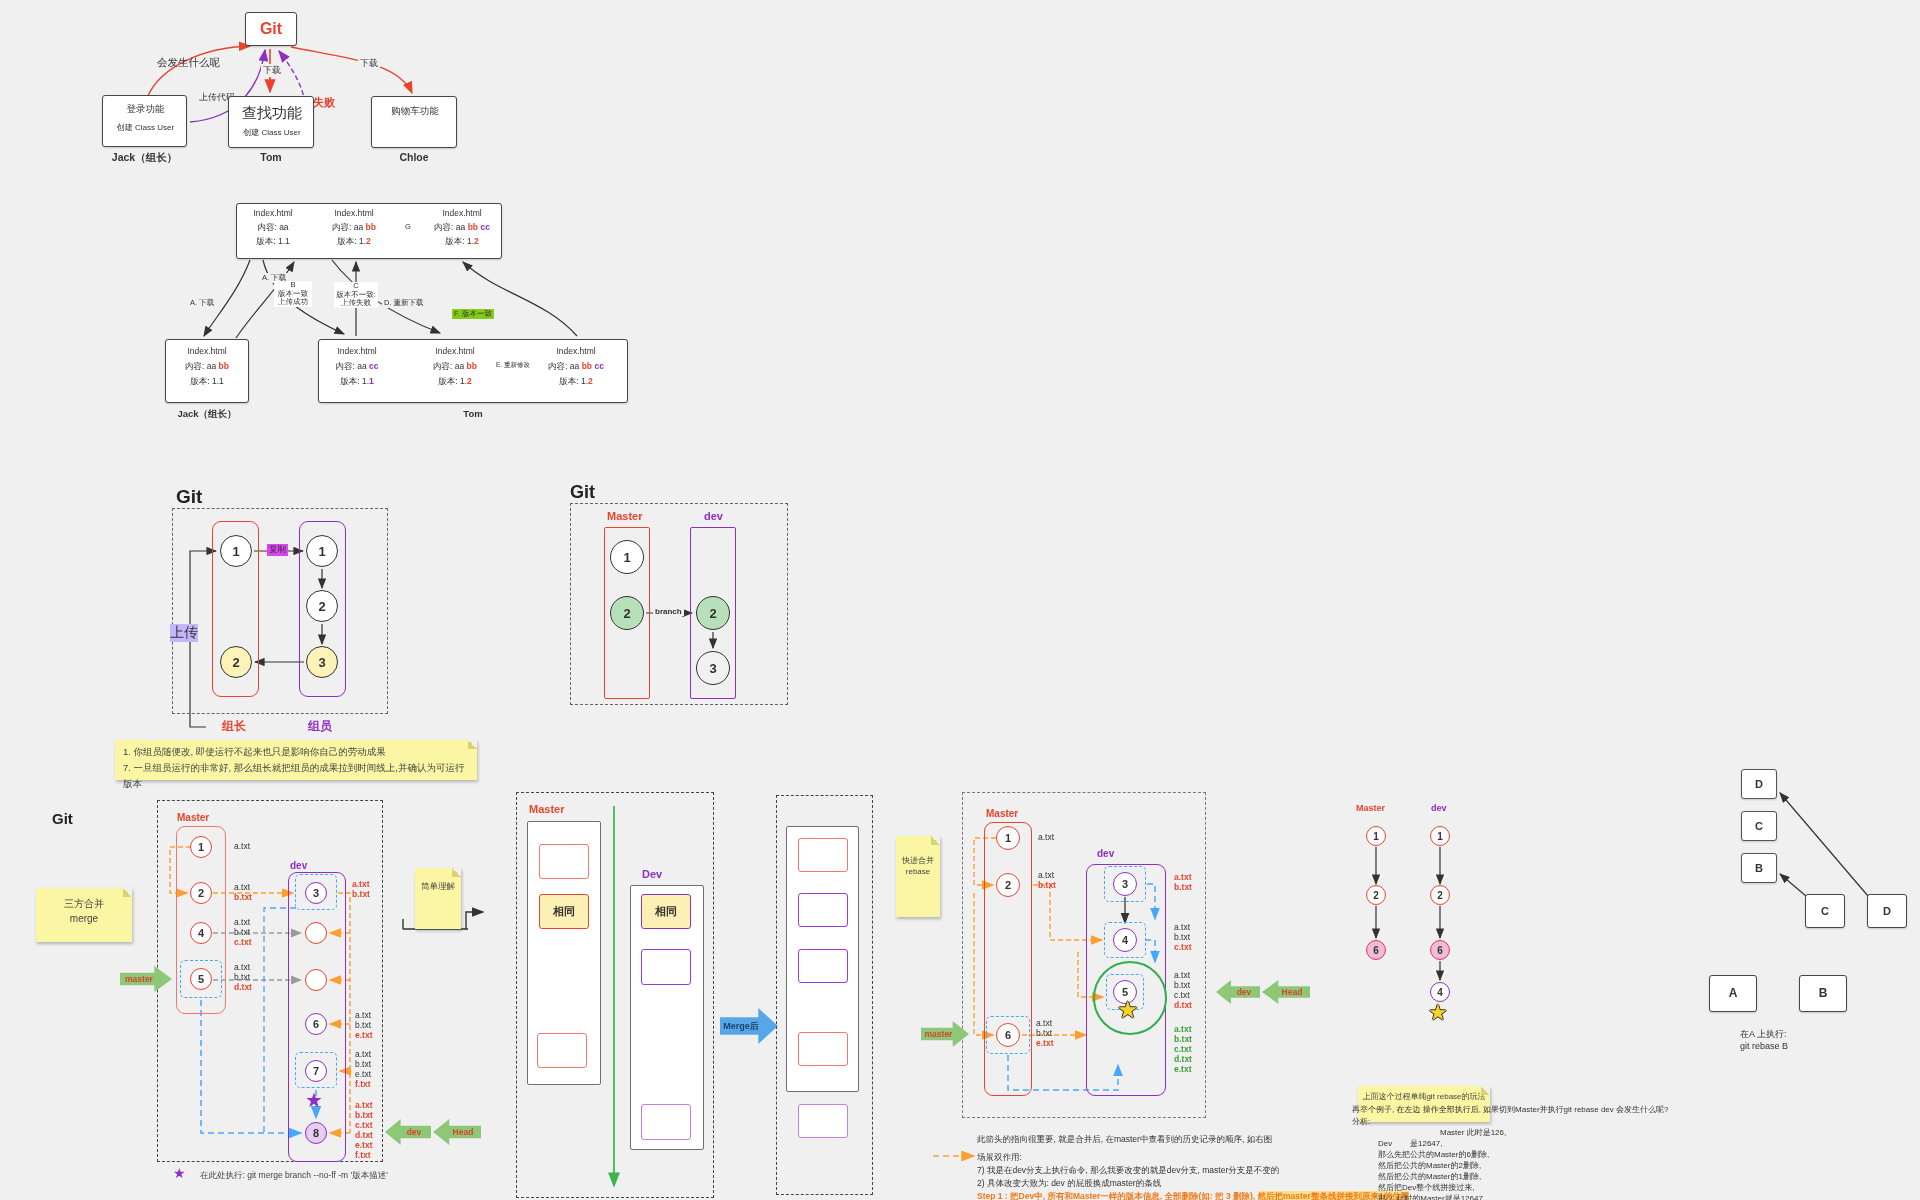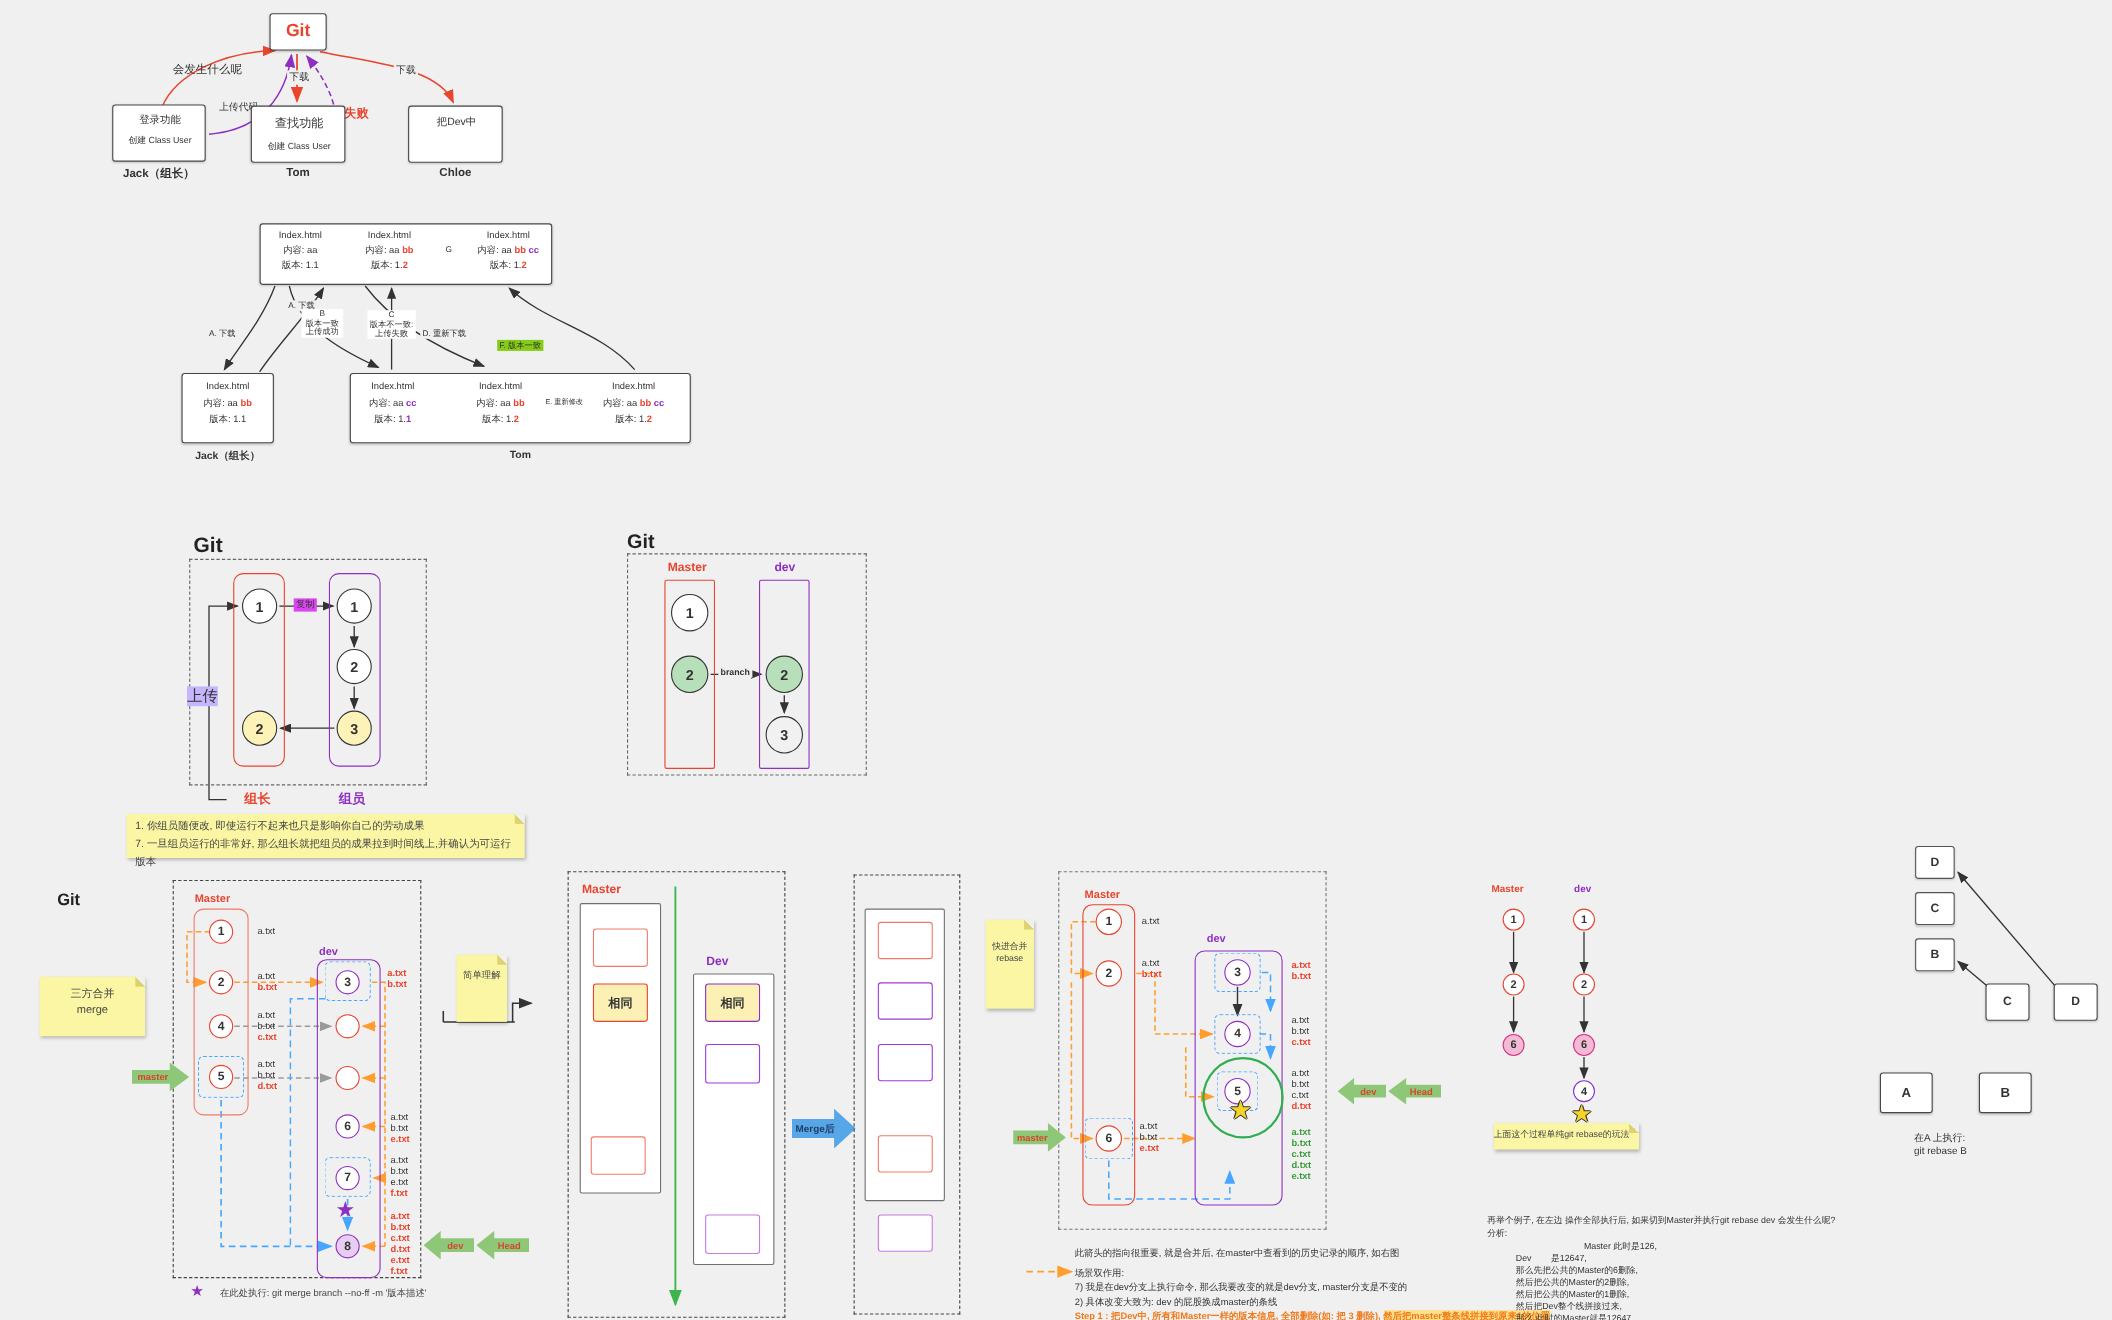--- a/index.html
+++ b/index.html
@@ -135,27 +135,27 @@
 <div class="t tag" style="left:197px;top:91px;font-size:9px;background:#f0f0f0">上传代码</div>
 <div class="t red b" style="left:291px;top:95px;font-size:11px">上传失败</div>
 
 <div class="wbox" style="left:102px;top:95px;width:85px;height:52px">
   <div class="t tc" style="left:0;top:7px;width:85px;font-size:9.5px">登录功能</div>
   <div class="t tc" style="left:0;top:26px;width:85px;font-size:8px">创建 Class User</div>
 </div>
 <div class="t tc b" style="left:102px;top:151px;width:85px;font-size:10.5px">Jack（组长）</div>
 
 <div class="wbox" style="left:228px;top:96px;width:86px;height:52px">
-  <div class="t tc" style="left:0;top:7px;width:86px;font-size:11px">查找功能</div>
+  <div class="t tc" style="left:0;top:7px;width:86px;font-size:15px">查找功能</div>
   <div class="t tc" style="left:0;top:30px;width:86px;font-size:8px">创建 Class User</div>
 </div>
 <div class="t tc b" style="left:228px;top:151px;width:86px;font-size:10.5px">Tom</div>
 
 <div class="wbox" style="left:371px;top:96px;width:86px;height:52px">
-  <div class="t tc" style="left:0;top:8px;width:86px;font-size:9.5px">把Dev中</div>
+  <div class="t tc" style="left:0;top:8px;width:86px;font-size:9.5px">购物车功能</div>
 </div>
 <div class="t tc b" style="left:371px;top:151px;width:86px;font-size:10.5px">Chloe</div>
 
 <div class="wbox" style="left:236px;top:203px;width:266px;height:56px"></div>
 <div class="abs tc" style="left:242px;top:206px;width:62px;font-size:8.5px;line-height:14px">
   <div>Index.html</div>
   <div><span>内容: aa</span></div>
   <div><span>版本: 1.1</span></div>
 </div>
 <div class="abs tc" style="left:320px;top:206px;width:68px;font-size:8.5px;line-height:14px">
@@ -495,21 +495,21 @@
 <div class="circ" style="left:1430px;top:885px;width:20px;height:20px;font-size:10px;border-color:#e8442e">
       <span>2</span>
     </div>
 <div class="circ" style="left:1430px;top:940px;width:20px;height:20px;font-size:10px;border-color:#d63384;background:#f3bad6">
       <span>6</span>
     </div>
 <div class="circ" style="left:1430px;top:982px;width:20px;height:20px;font-size:10px;border-color:#8e2fc3">
       <span>4</span>
     </div>
 <div class="star" style="left:1428px;top:1002px;font-size:22px;color:#f5d327;text-shadow:-1px 0 #333,1px 0 #333,0 -1px #333,0 1px #333">★</div>
-<div class="sticky" style="left:1358px;top:1021px;width:132px;height:24px;font-size:8px;line-height:22px;text-align:left">
+<div class="sticky" style="left:1358px;top:1086px;width:132px;height:36px;font-size:8px;line-height:22px;text-align:center">
   <div class="fold"></div>
   <div>上面这个过程单纯git rebase的玩法</div>
 </div>
 <div class="t" style="left:1352px;top:1104px;font-size:8px">再举个例子, 在左边 操作全部执行后, 如果切到Master并执行git rebase dev 会发生什么呢?</div>
 <div class="t" style="left:1352px;top:1116px;font-size:8px">分析:</div>
 <div class="t" style="left:1440px;top:1127px;font-size:8px">Master 此时是126,</div>
 <div class="t" style="left:1378px;top:1138px;font-size:8px;white-space:pre">Dev        是12647,</div>
 <div class="t" style="left:1378px;top:1149px;font-size:8px">那么先把公共的Master的6删除,</div>
 <div class="t" style="left:1378px;top:1160px;font-size:8px">然后把公共的Master的2删除,</div>
 <div class="t" style="left:1378px;top:1171px;font-size:8px">然后把公共的Master的1删除,</div>

